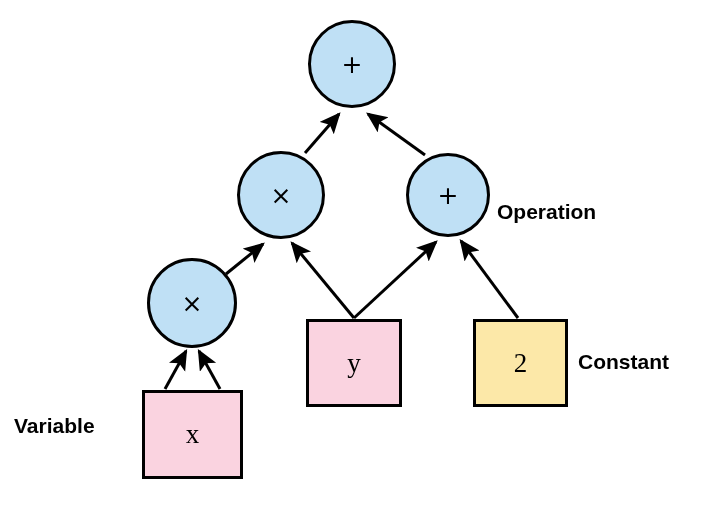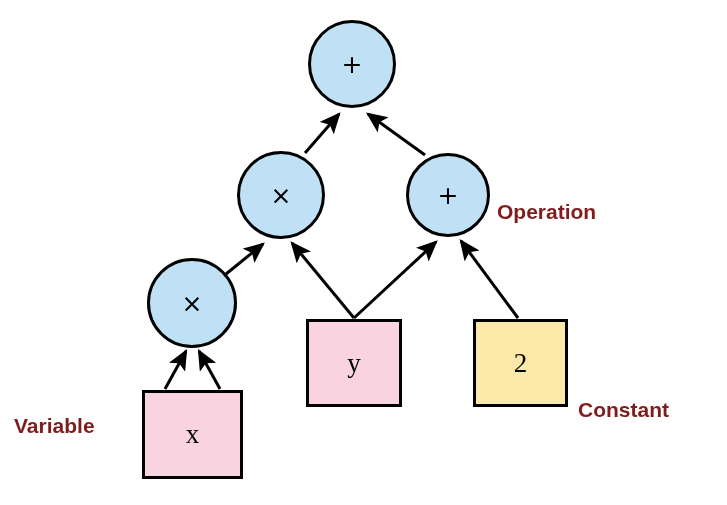--- a/index.html
+++ b/index.html
@@ -47,21 +47,21 @@
     font-family: "Liberation Serif", serif;
     font-size: 27px;
     line-height: 1;
     color: #000000;
   }
   .legend-label {
     position: absolute;
     font-family: "Liberation Sans", sans-serif;
     font-weight: bold;
     font-size: 21px;
-    color: #7f1d1d;
+    color: #000000;
     white-space: nowrap;
     z-index: 3;
   }
 </style>
 </head>
 <body>
 
 <div id="canvas">
 
   <svg id="edge-layer" viewBox="0 0 727 505" width="727" height="505" xmlns="http://www.w3.org/2000/svg">
@@ -113,15 +113,15 @@
   </div>
 
   <div class="node leaf" style="left:473px; top:319px; width:95px; height:88px; background:#fce8a8;">
     <span class="node-label">2</span>
   </div>
 
   <div class="legend-label" style="left:14px; top:414px;text-align:center;">Variable</div>
 
   <div class="legend-label" style="left:497px; top:200px;">Operation</div>
 
-  <div class="legend-label" style="left:578px; top:350px;margin-top:48px;">Constant</div>
+  <div class="legend-label" style="left:578px; top:350px;">Constant</div>
 
 </div>
 
 </body></html>

